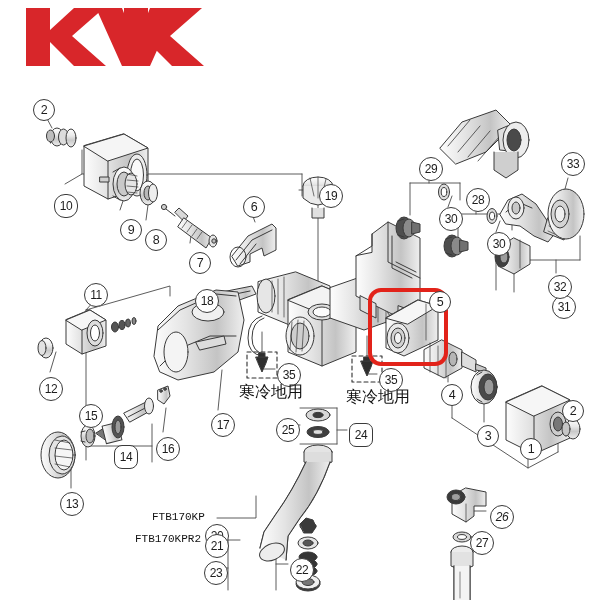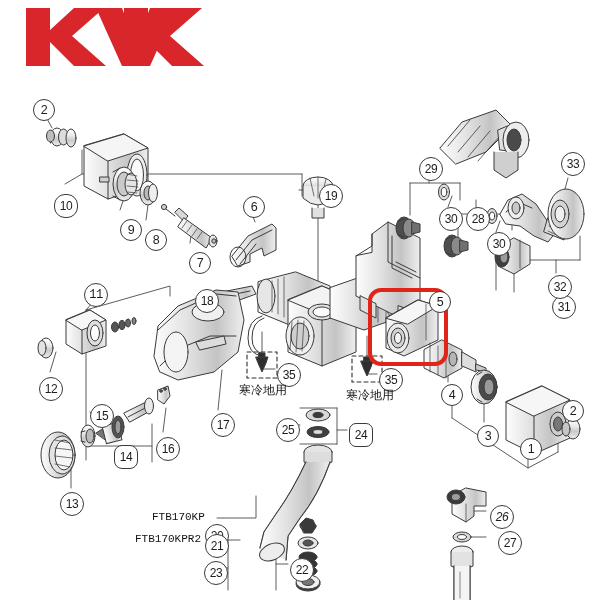--- a/index.html
+++ b/index.html
@@ -21,21 +21,21 @@
           font-size:12.5px;line-height:20px;text-align:center;
           font-family:"Liberation Sans",sans-serif;
           box-sizing:border-box;letter-spacing:-0.5px;}
   .bubble.wide{width:24px;height:24px;line-height:22px;font-size:12px;}
 
   
   .modeltxt{position:absolute;font-size:11px;color:#111;
             font-family:Liberation Mono, monospace;white-space:nowrap;}
 
   
-  .jptxt{position:absolute;font-size:12px;color:#111;
+  .jptxt{position:absolute;font-size:16px;color:#111;
          font-family:"DejaVu Sans",sans-serif;white-space:nowrap;}
 
   
   #redbox{position:absolute;border:4px solid #e2231a;border-radius:13px;
           box-sizing:border-box;pointer-events:none;background:transparent;}
 </style>
 </head>
 <body>
 
 <div id="page">
@@ -499,38 +499,38 @@
       <div class="bubble" style="left: 33px; top: 99px;">2</div>
       <div class="bubble" style="left: 562px; top: 400px;">2</div>
       <div class="bubble" style="left: 477px; top: 425px;">3</div>
       <div class="bubble" style="left: 441px; top: 384px;">4</div>
       <div class="bubble" style="left: 429px; top: 291px;">5</div>
       <div class="bubble" style="left: 243px; top: 196px;">6</div>
       <div class="bubble" style="left: 189px; top: 252px;">7</div>
       <div class="bubble" style="left: 145px; top: 229px;">8</div>
       <div class="bubble" style="left: 120px; top: 219px;">9</div>
       <div class="bubble wide" style="left: 54px; top: 194px; border-radius: 11px;">10</div>
-      <div class="bubble wide" style="left: 84px; top: 283px; font-family: Liberation Mono, monospace;">11</div>
+      <div class="bubble wide" style="left: 84px; top: 283px;">11</div>
       <div class="bubble wide" style="left: 39px; top: 377px;">12</div>
       <div class="bubble wide" style="left: 60px; top: 492px;">13</div>
       <div class="bubble wide" style="left: 114px; top: 445px; border-radius: 8px;">14</div>
-      <div class="bubble wide" style="left: 90px; top: 404px;">15</div>
+      <div class="bubble wide" style="left: 79px; top: 404px;">15</div>
       <div class="bubble wide" style="left: 156px; top: 437px;">16</div>
       <div class="bubble wide" style="left: 211px; top: 413px;">17</div>
       <div class="bubble wide" style="left: 195px; top: 289px;">18</div>
       <div class="bubble wide" style="left: 287px; top: 184px; margin-left: 32px;">19</div>
       <div class="bubble wide" style="left: 205px; top: 524px;">20</div>
       <div class="bubble wide" style="left: 205px; top: 534px;">21</div>
       <div class="bubble wide" style="left: 290px; top: 558px;">22</div>
       <div class="bubble wide" style="left: 204px; top: 561px;">23</div>
       <div class="bubble wide" style="left: 349px; top: 423px; border-radius: 7px;">24</div>
       <div class="bubble wide" style="left: 276px; top: 418px;">25</div>
       <div class="bubble wide" style="left: 490px; top: 505px; font-style: italic;">26</div>
-      <div class="bubble wide" style="left: 498px; top: 531px;">27</div>
-      <div class="bubble wide" style="left: 466px; top: 188px; margin-top: 19px;">28</div>
+      <div class="bubble wide" style="left: 470px; top: 531px;">27</div>
+      <div class="bubble wide" style="left: 466px; top: 188px;">28</div>
       <div class="bubble wide" style="left: 419px; top: 157px;">29</div>
       <div class="bubble wide" style="left: 439px; top: 207px;">30</div>
       <div class="bubble wide" style="left: 487px; top: 232px;">30</div>
       <div class="bubble wide" style="left: 508px; top: 295px; margin-left: 44px;">31</div>
       <div class="bubble wide" style="left: 548px; top: 275px;">32</div>
       <div class="bubble wide" style="left: 561px; top: 152px;">33</div>
       <div class="bubble wide" style="left: 277px; top: 363px;">35</div>
       <div class="bubble wide" style="left: 379px; top: 368px;">35</div>
     </div>
 

